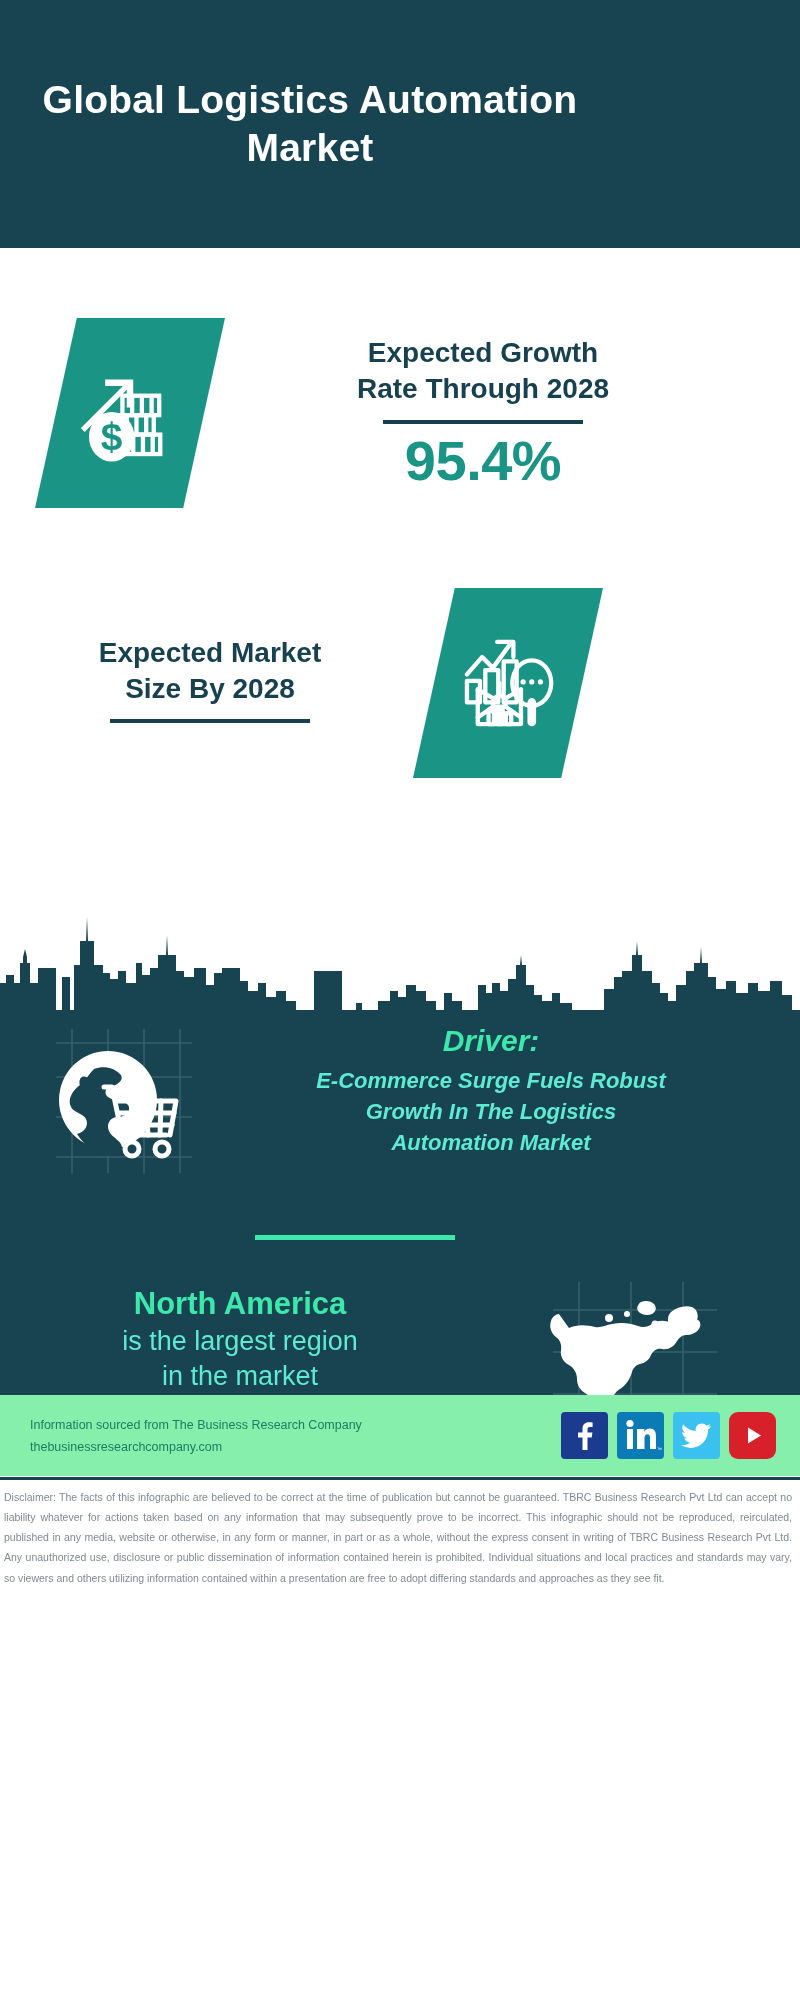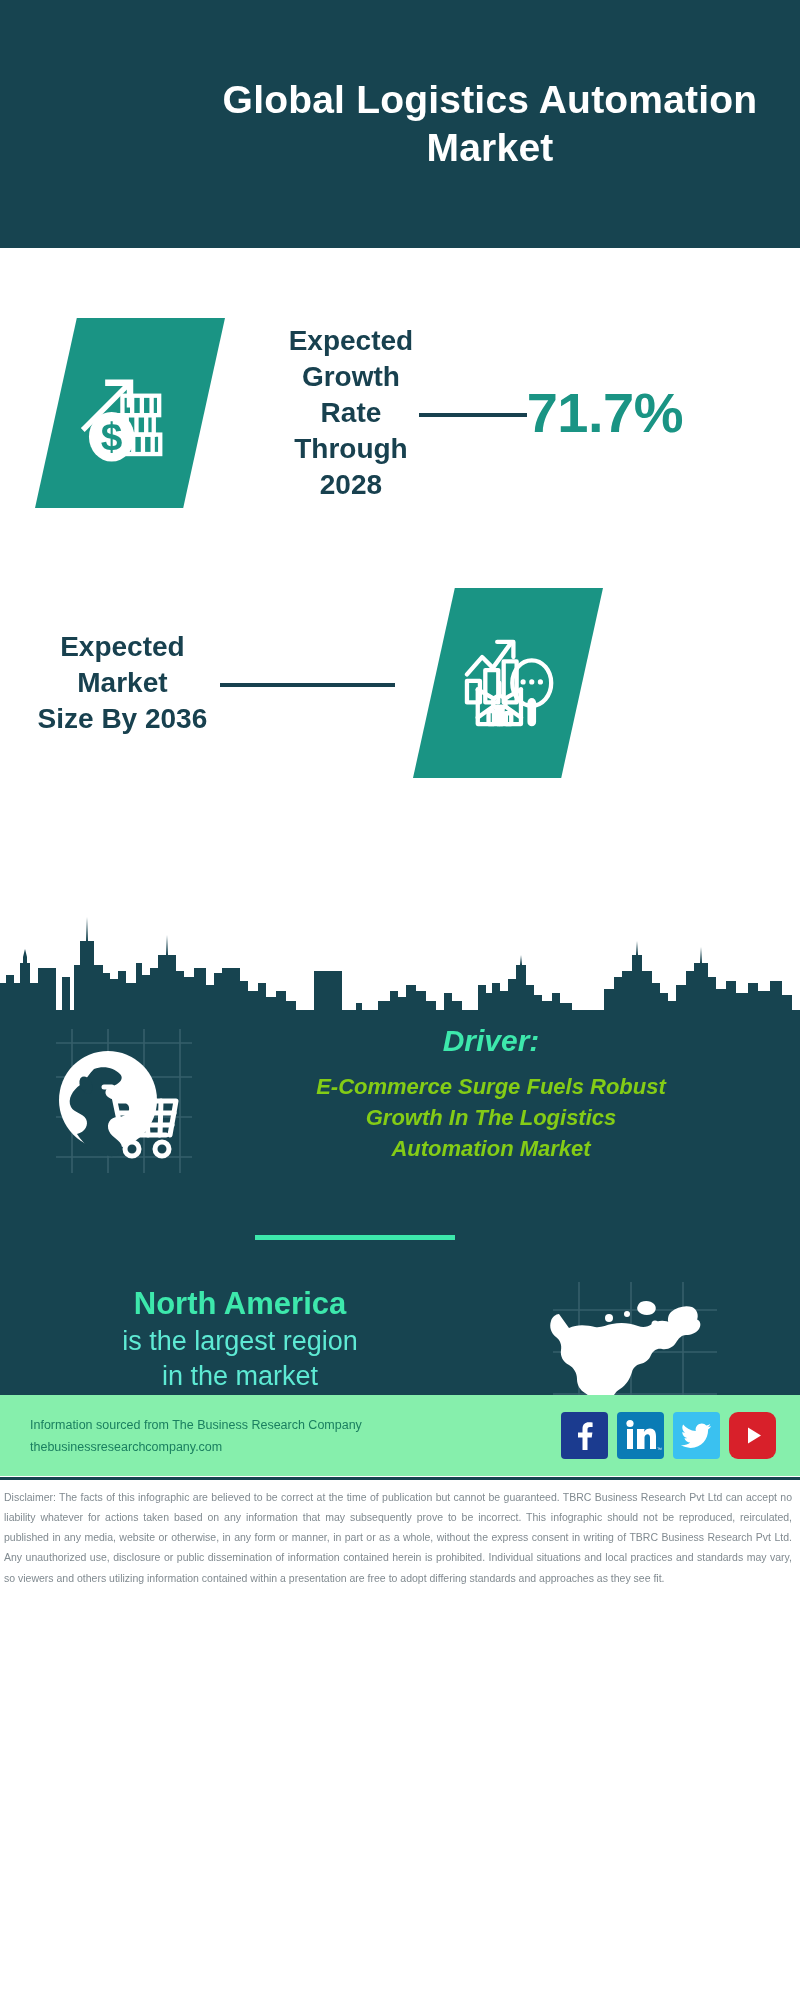--- a/index.html
+++ b/index.html
@@ -1,36 +1,36 @@
 <!DOCTYPE html>
 <html><head>
 <meta charset="utf-8">
 <style>
   html,body{margin:0;padding:0;}
   body{width:800px;height:2000px;background:#ffffff;font-family:"Liberation Sans",sans-serif;overflow:hidden;position:relative;}
   .page{width:800px;height:2000px;position:relative;}
 
   
-  .header{position:absolute;left:0;top:0;width:800px;height:248px;background:#174450;display:flex;align-items:center;justify-content:flex-end;}
+  .header{position:absolute;left:0;top:0;width:800px;height:248px;background:#174450;display:flex;align-items:center;justify-content:flex-start;}
   .header-title{color:#ffffff;font-size:39px;font-weight:bold;line-height:1.22;text-align:center;letter-spacing:.2px;width:620px;}
 
   
   .stats{position:absolute;left:0;top:248px;width:800px;height:657px;background:#ffffff;}
 
   .stat-row{position:absolute;display:flex;align-items:center;}
   .stat-row-1{left:0;top:45px;width:800px;height:240px;}
   .stat-row-2{left:0;top:315px;width:800px;height:240px;}
 
   .icon-para{width:190px;height:190px;background:#1a9484;
      -webkit-clip-path:polygon(22% 0%,100% 0%,78% 100%,0% 100%);
      clip-path:polygon(22% 0%,100% 0%,78% 100%,0% 100%);
      display:flex;align-items:center;justify-content:center;flex:0 0 auto;}
   .icon-para svg{width:108px;height:108px;display:block;}
 
-  .stat-text{display:flex;flex-direction:row;align-items:center;justify-content:flex-start;}
+  .stat-text{display:flex;flex-direction:column;align-items:center;justify-content:flex-start;}
   .stat-label{color:#18414f;font-size:28px;font-weight:bold;line-height:1.28;text-align:center;white-space:pre-line;}
   .stat-rule{width:200px;height:4px;background:#18414f;margin:13px 0 8px 0;}
   .stat-value{color:#1a9484;font-size:56px;font-weight:bold;line-height:1.05;text-align:center;letter-spacing:-.5px;}
 
   
   .stat-row-1 .icon-para{margin-left:35px;}
   .stat-row-1 .stat-text{margin-left:58px;width:400px;}
   
   .stat-row-2 .stat-text{margin-left:25px;width:370px;}
   .stat-row-2 .icon-para{margin-left:18px;}
@@ -38,21 +38,21 @@
   
   .dark{position:absolute;left:0;top:905px;width:800px;height:490px;background:#174450;}
   .skyline{position:absolute;left:0;top:0;width:800px;height:105px;overflow:hidden;}
   .skyline svg{display:block;width:800px;height:105px;}
 
   .driver-block{position:absolute;left:0;top:110px;width:800px;height:190px;font-style:italic;}
   .globe-wrap{position:absolute;left:42px;top:10px;width:160px;height:150px;}
   .globe-wrap svg{display:block;width:160px;height:150px;}
   .driver-texts{position:absolute;left:196px;top:8px;width:590px;text-align:center;}
   .driver-heading{color:#3de8ac;font-size:30px;font-weight:bold;line-height:1.2;}
-  .driver-body{color:#84cc16;font-size:22px;font-weight:bold;line-height:1.42;margin-top:12px;white-space:pre-line;text-align:center;}
+  .driver-body{color:#5eead4;font-size:22px;font-weight:bold;line-height:1.42;margin-top:6px;white-space:pre-line;text-align:center;}
 
   .mint-rule{position:absolute;left:255px;top:330px;width:200px;height:5px;background:#3de8ac;}
 
   .region-block{position:absolute;left:0;top:390px;width:732px;height:100px;}
   .region-texts{position:absolute;left:40px;top:-10px;width:400px;text-align:center;}
   .region-name{color:#3de8ac;font-size:31px;font-weight:bold;line-height:1.25;}
   .region-sub{color:#5eead4;font-size:27px;font-weight:normal;line-height:1.3;white-space:pre-line;}
   .map-wrap{position:absolute;left:545px;top:-15px;width:180px;height:150px;}
   .map-wrap svg{display:block;width:180px;height:150px;}
 
@@ -109,28 +109,28 @@
           </g>
 
           <ellipse cx="33" cy="72" rx="21" ry="23" fill="#ffffff"></ellipse>
           <text x="33" y="84" font-family="Liberation Sans, sans-serif" font-size="36" font-weight="bold" fill="#1a9484" text-anchor="middle">$</text>
         </svg>
       </div>
       <div class="stat-text">
         <div class="stat-label nosel">Expected Growth
 Rate Through 2028</div>
         <div class="stat-rule"></div>
-        <div class="stat-value nosel">71.7%</div>
+        <div class="stat-value nosel">95.4%</div>
       </div>
     </div>
 
     <div class="stat-row stat-row-2">
       <div class="stat-text">
         <div class="stat-label nosel">Expected Market
-Size By 2036</div>
+Size By 2028</div>
         <div class="stat-rule"></div>
       </div>
       <div class="icon-para">
         <svg viewBox="0 0 100 100" fill="none" xmlns="http://www.w3.org/2000/svg">
           <g stroke="#ffffff" stroke-width="4" fill="none" stroke-linejoin="round" stroke-linecap="round">
 
             <polyline points="12,42 26,26 36,36 52,14"></polyline>
             <polyline points="40,12 55,12 55,26"></polyline>
 
             <rect x="12" y="48" width="12" height="20"></rect>

